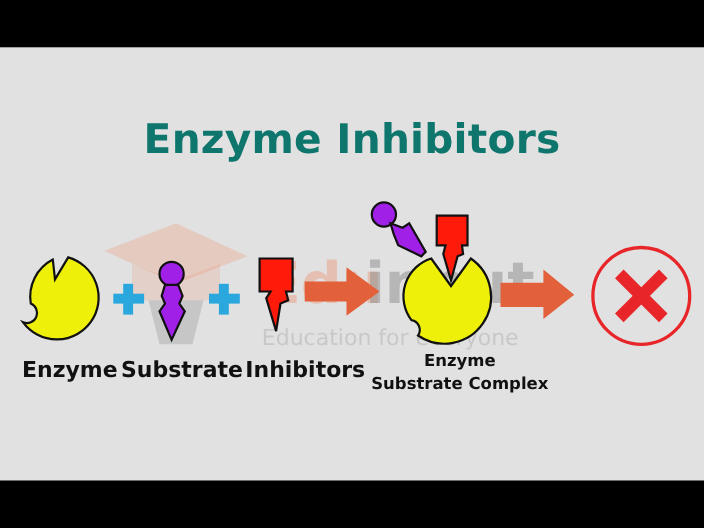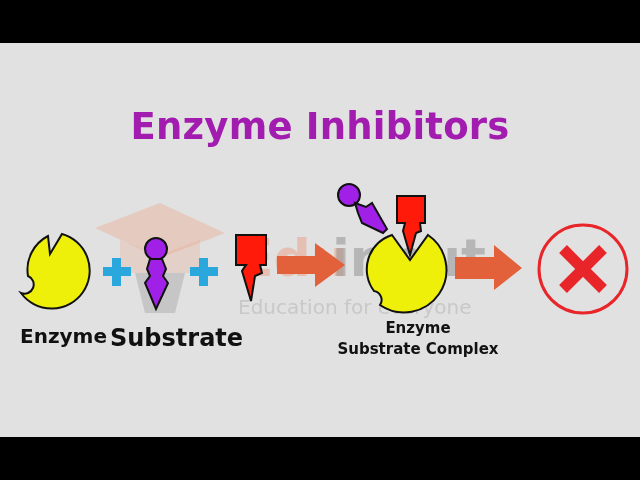--- a/index.html
+++ b/index.html
@@ -9,37 +9,37 @@
       font-family: "DejaVu Sans", sans-serif;
     }
     .bar-top { position: absolute; left: 0; top: 0; width: 640px; height: 43px; background: #000; }
     .bar-bottom { position: absolute; left: 0; top: 437px; width: 640px; height: 43px; background: #000; }
     .canvas {
       position: absolute; left: 0; top: 43px; width: 640px; height: 394px;
       background: #e1e1e1; overflow: hidden;
     }
     .title {
       position: absolute; left: 0; width: 640px; top: 62px;
-      text-align: center; font-weight: bold; font-size: 37px; color: #a21caf;
+      text-align: center; font-weight: bold; font-size: 37px; color: #0f766e;
       letter-spacing: 0.2px;
     }
     .wm-text {
       position: absolute; font-weight: bold; color: rgba(150,150,150,0.55);
     }
     .wm-edu { left: 238px; top: 185px; font-size: 52px; color: rgba(235,150,120,0.45); }
     .wm-input { left: 332px; top: 185px; font-size: 52px; color: rgba(140,140,140,0.5); }
     .wm-tag {
       position: absolute; left: 238px; top: 252px; font-size: 20px;
       color: rgba(170,170,170,0.45); font-weight: normal;
     }
     .label {
       position: absolute; font-weight: bold; color: #111; white-space: nowrap;
     }
     .lbl-enzyme { left: 20px; top: 281px; font-size: 20px; }
-    .lbl-substrate { left: 110px; top: 281px; font-size: 24px; }
+    .lbl-substrate { left: 110px; top: 281px; font-size: 20px; }
     .lbl-inhib { left: 223px; top: 281px; font-size: 20px; }
     .lbl-complex1 { left: 332px; top: 276px; width: 172px; text-align: center; font-size: 15px; }
     .lbl-complex2 { left: 332px; top: 297px; width: 172px; text-align: center; font-size: 15px; }
     .lbl-noreact { left: 516px; top: 286px; font-size: 17px; }
     svg.diag { position: absolute; left: 0; top: 0; }
   </style>
 </head>
 <body>
 
 <div class="bar-top"></div>
@@ -102,17 +102,18 @@
 
     <g>
       <circle cx="583" cy="226" r="44" fill="none" stroke="#e8262a" stroke-width="3"></circle>
       <line x1="563" y1="206" x2="603" y2="246" stroke="#e8262a" stroke-width="11"></line>
       <line x1="603" y1="206" x2="563" y2="246" stroke="#e8262a" stroke-width="11"></line>
     </g>
   </svg>
 
   <div class="label lbl-enzyme">Enzyme</div>
   <div class="label lbl-substrate">Substrate</div>
+  <div class="label lbl-inhib">Inhibitors</div>
   <div class="label lbl-complex1">Enzyme</div>
   <div class="label lbl-complex2">Substrate Complex</div>
 </div>
 
 <div class="bar-bottom"></div>
 
 </body></html>

